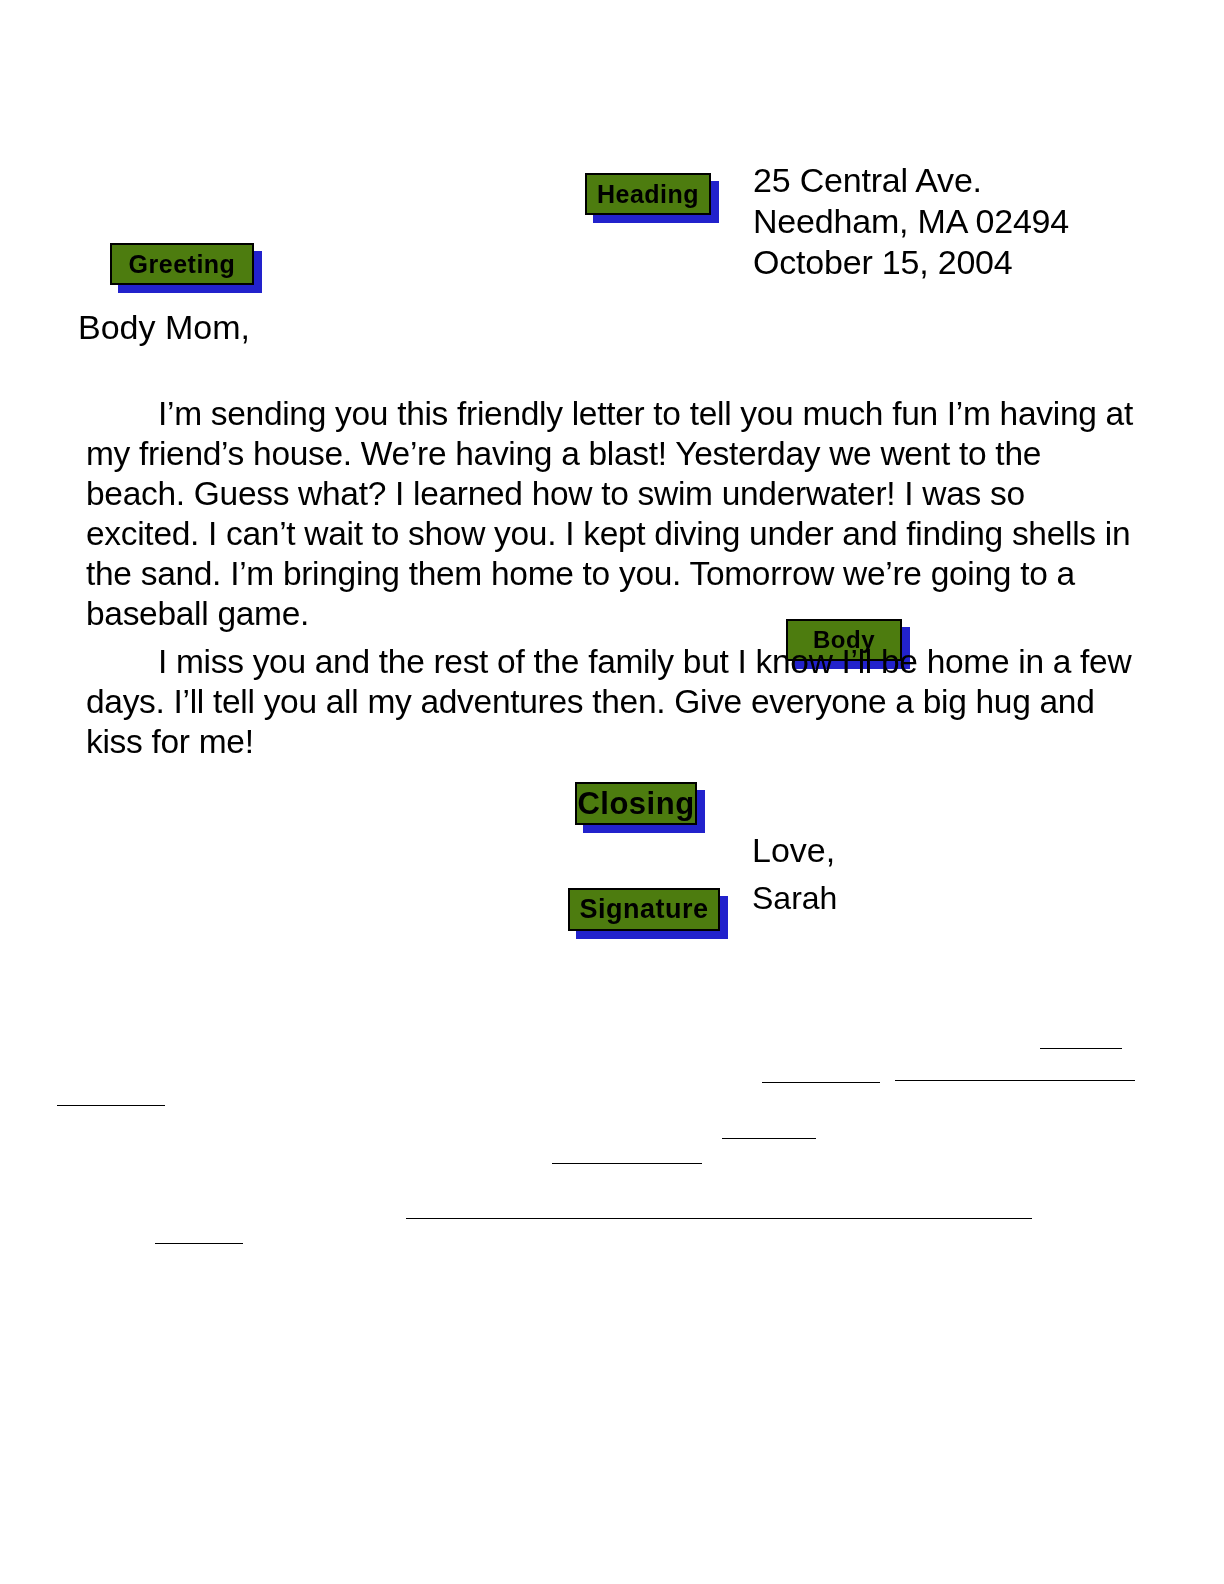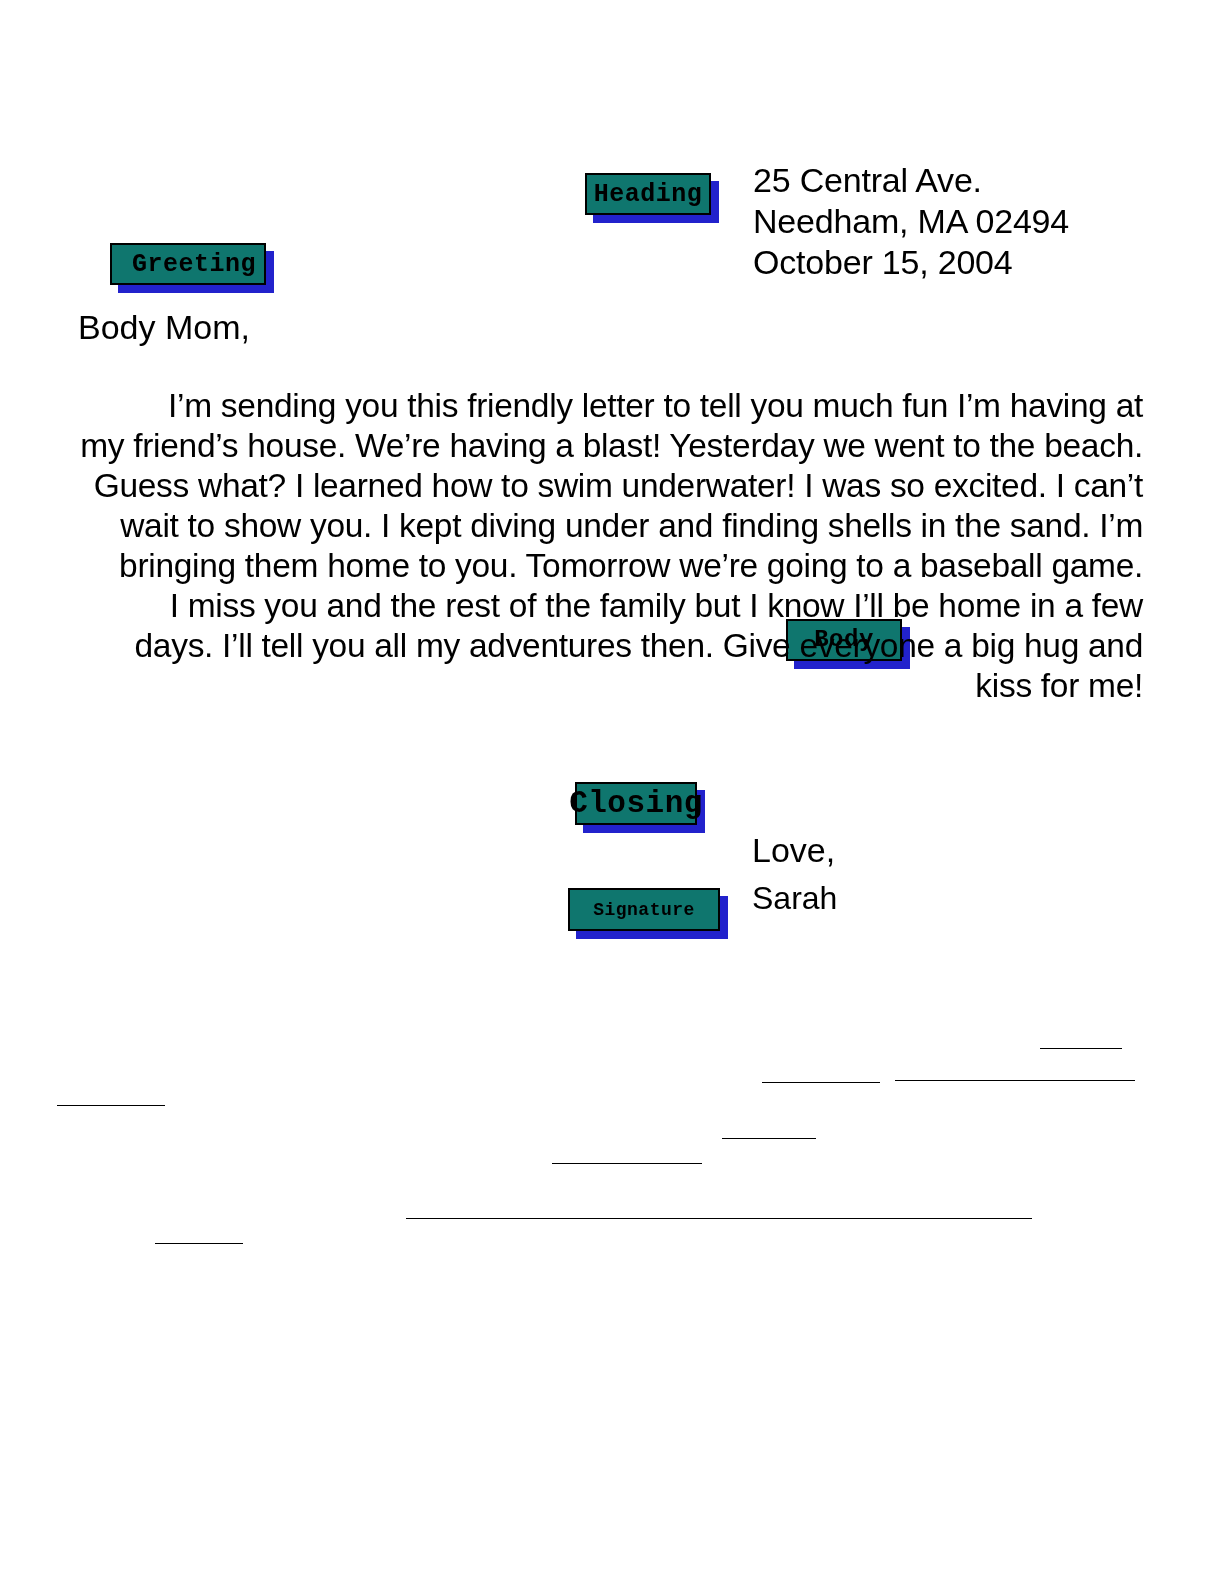--- a/index.html
+++ b/index.html
@@ -17,39 +17,39 @@
   }
 
   .page {
     position: absolute;
     inset: 0;
   }
 
   
   .label-box {
     position: absolute;
-    background: #0f766e;
+    background: #4d7c0f;
     border: 2px solid #000000;
     box-shadow: 8px 8px 0 #2222cc;
-    font-family: Liberation Mono, monospace;
+    font-family: Liberation Sans, sans-serif;
     font-weight: bold;
     color: #000000;
     line-height: 1;
     white-space: nowrap;
     display: flex;
     align-items: center;
     justify-content: center;
     letter-spacing: 0.5px;
   }
 
   .label-heading   { left: 585px; top: 173px;  width: 122px; height: 38px; font-size: 25px; }
-  .label-greeting  { left: 110px; top: 243px;  width: 140px; height: 38px; font-size: 25px; padding-left: 12px; }
+  .label-greeting  { left: 110px; top: 243px;  width: 140px; height: 38px; font-size: 25px; }
   .label-body      { left: 786px; top: 619px;  width: 112px; height: 38px; font-size: 24px; }
   .label-closing   { left: 575px; top: 782px;  width: 118px; height: 39px; font-size: 31px; }
-  .label-signature { left: 568px; top: 888px;  width: 148px; height: 39px; font-size: 18px; }
+  .label-signature { left: 568px; top: 888px;  width: 148px; height: 39px; font-size: 27px; }
 
   
   .letter-text {
     position: absolute;
     font-family: "Liberation Sans", sans-serif;
     color: #000000;
   }
 
   .heading-block {
     left: 753px;
@@ -68,23 +68,22 @@
 
   .body-block {
     left: 78px;
     top: 386px;
     width: 1065px;
     font-size: 33.5px;
     line-height: 40px;
     letter-spacing: -0.3px;
   }
   .body-block p {
-    margin: 0;
+    margin: 8px;
     text-indent: 72px;
-    text-align: right;
   }
 
   .closing-line {
     left: 752px;
     top: 802px;
     font-size: 34px;
     line-height: 40px;
     margin-top: 28px;
   }
 

